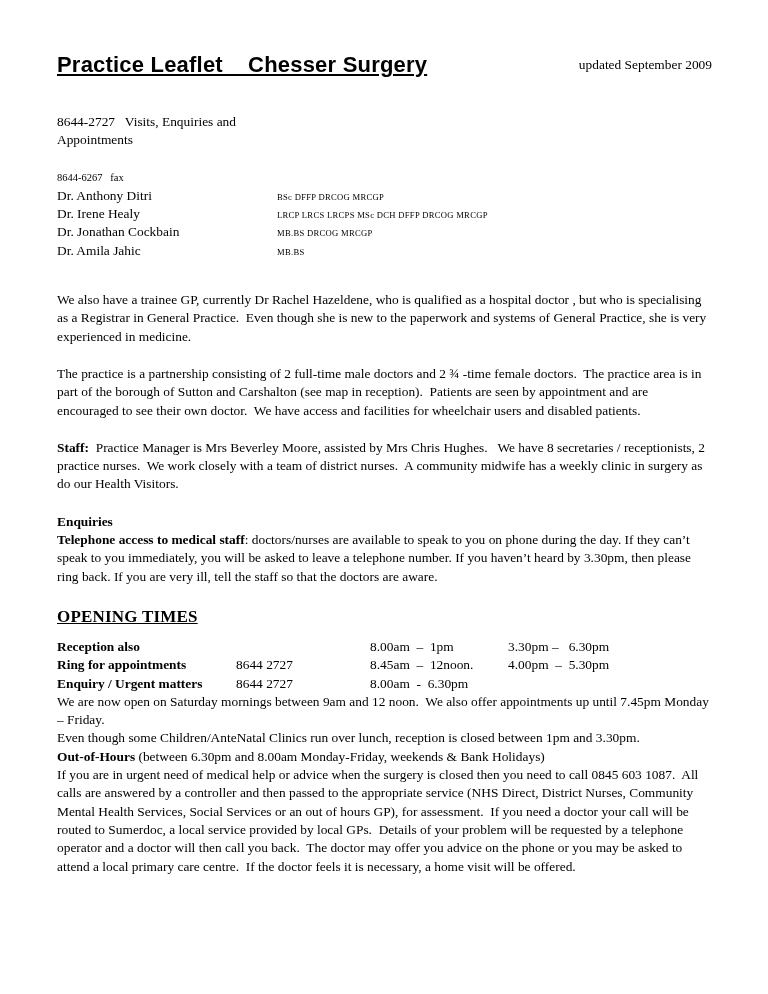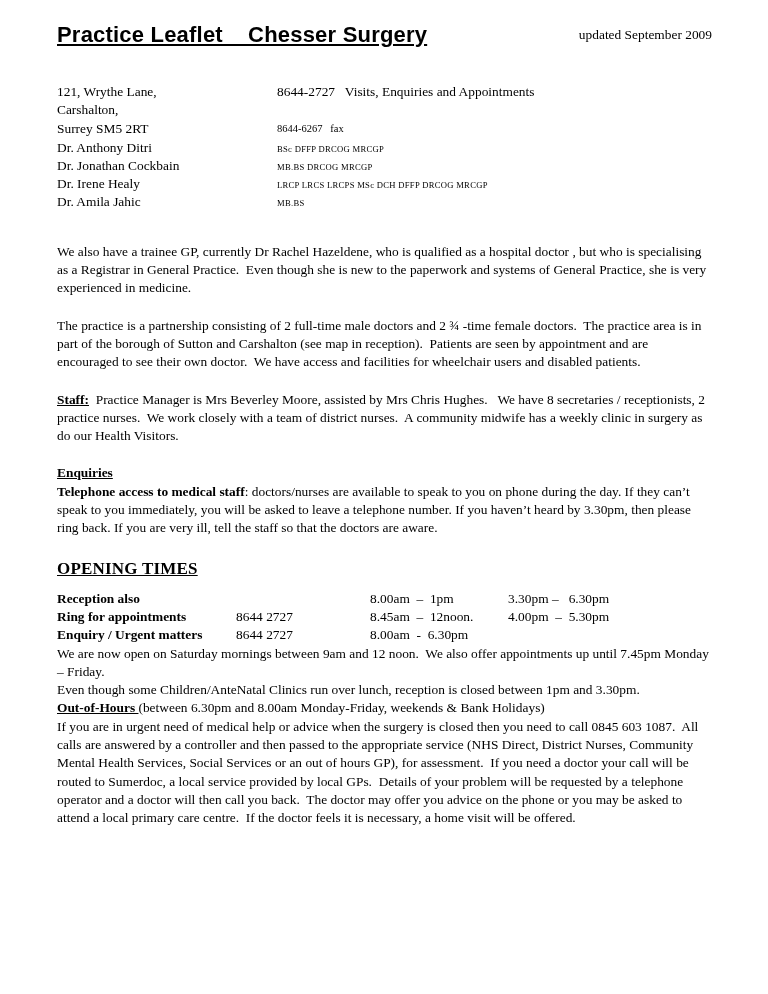--- a/index.html
+++ b/index.html
@@ -3,35 +3,35 @@
 <meta charset="utf-8">
 <style>
   * { margin:0; padding:0; box-sizing:border-box; }
   html,body { background:#ffffff; }
   body {
     width:768px; height:994px;
     font-family:"Liberation Serif", serif;
     color:#000;
     overflow:hidden;
   }
-  .page { padding:22px 56px 0 57px; }
+  .page { padding:52px 56px 0 57px; }
 
   .doc-header { display:flex; justify-content:space-between; align-items:flex-end; }
   .title {
     font-family:"Liberation Sans", sans-serif;
     font-size:22px; font-weight:bold;
     text-decoration:underline;
     white-space:pre;
     letter-spacing:.2px;
   }
   .updated { font-size:11px; padding-bottom:4px; }
 
   .txt { font-size:13.4px; line-height:18.3px; white-space:pre-wrap; }
   .b { font-weight:bold; }
-  .u { text-decoration:underline; }
+  .u { }
 
   .contact { margin-top:35px; display:grid; grid-template-columns:220px auto; }
   .fax-line { font-size:10.5px; margin-top:19px; }
 
   .doctors { }
   .doc-row { display:grid; grid-template-columns:220px auto; align-items:baseline; height:18.3px; }
   .doc-quals { font-size:8.6px; letter-spacing:.3px; }
 
   .body-copy { margin-top:31px; }
   .para { margin-bottom:19px; }
@@ -54,42 +54,37 @@
 
 <div class="page">
 
   <div class="doc-header">
     <h1 class="title">Practice Leaflet    Chesser Surgery</h1>
     <span class="updated txt">updated September 2009</span>
   </div>
 
   <div class="contact">
     <div>
-      <div class="txt">121, Wrythe Lane,</div>
-      <div class="txt">Carshalton,</div>
-      <div class="txt">Surrey SM5 2RT</div>
-    </div>
-    <div>
       <div class="txt">8644-2727   Visits, Enquiries and Appointments</div>
       <div class="txt fax-line">8644-6267   fax</div>
     </div>
   </div>
 
   <div class="doctors">
     <div class="doc-row">
       <span class="txt">Dr. Anthony Ditri</span>
       <span class="doc-quals">BSc DFFP DRCOG MRCGP</span>
     </div>
     <div class="doc-row">
+      <span class="txt">Dr. Irene Healy</span>
+      <span class="doc-quals">LRCP LRCS LRCPS MSc DCH DFFP DRCOG MRCGP</span>
+    </div>
+    <div class="doc-row">
       <span class="txt">Dr. Jonathan Cockbain</span>
       <span class="doc-quals">MB.BS   DRCOG MRCGP</span>
-    </div>
-    <div class="doc-row">
-      <span class="txt">Dr. Irene Healy</span>
-      <span class="doc-quals">LRCP LRCS LRCPS MSc DCH DFFP DRCOG MRCGP</span>
     </div>
     <div class="doc-row">
       <span class="txt">Dr. Amila Jahic</span>
       <span class="doc-quals">MB.BS</span>
     </div>
   </div>
 
   <div class="body-copy">
 
     <p class="txt para">We also have a trainee GP, currently Dr Rachel Hazeldene, who is qualified as a hospital doctor , but who is specialising as a Registrar in General Practice.  Even though she is new to the paperwork and systems of General Practice, she is very experienced in medicine.</p>

